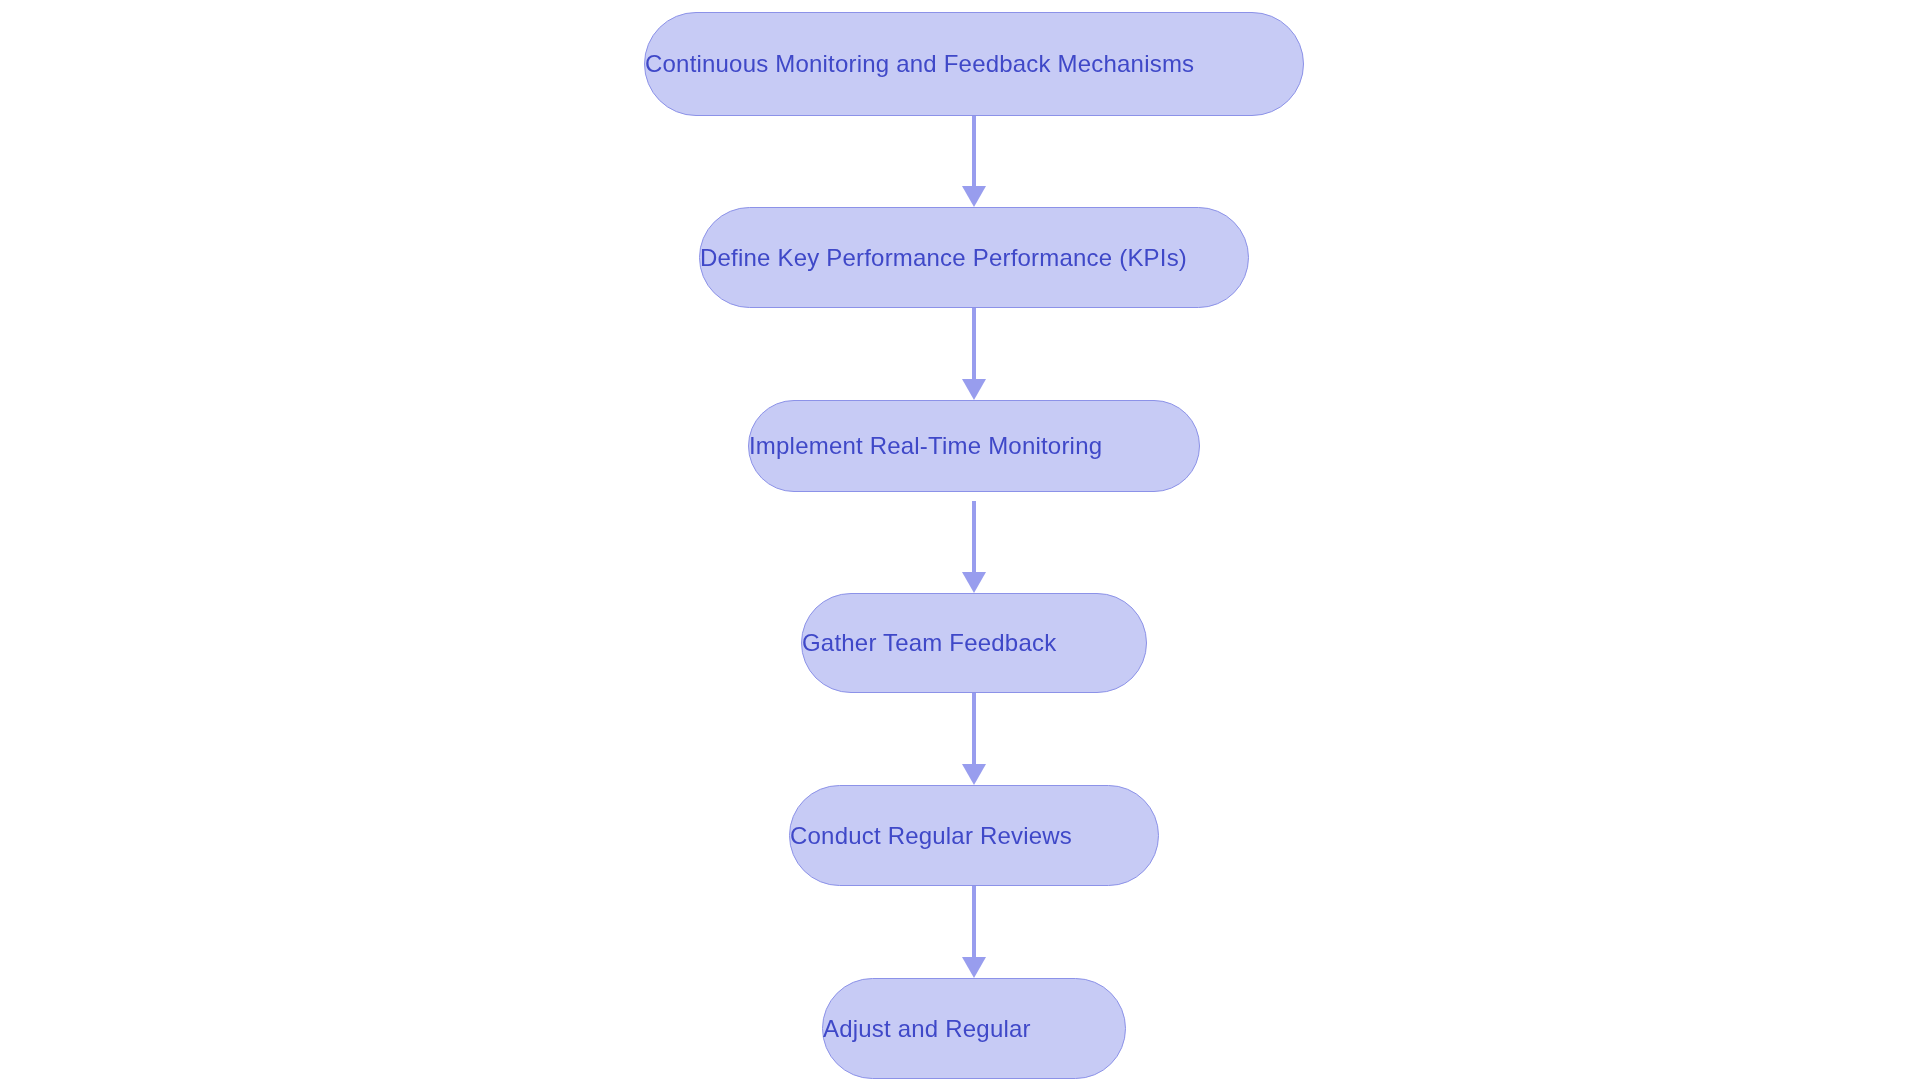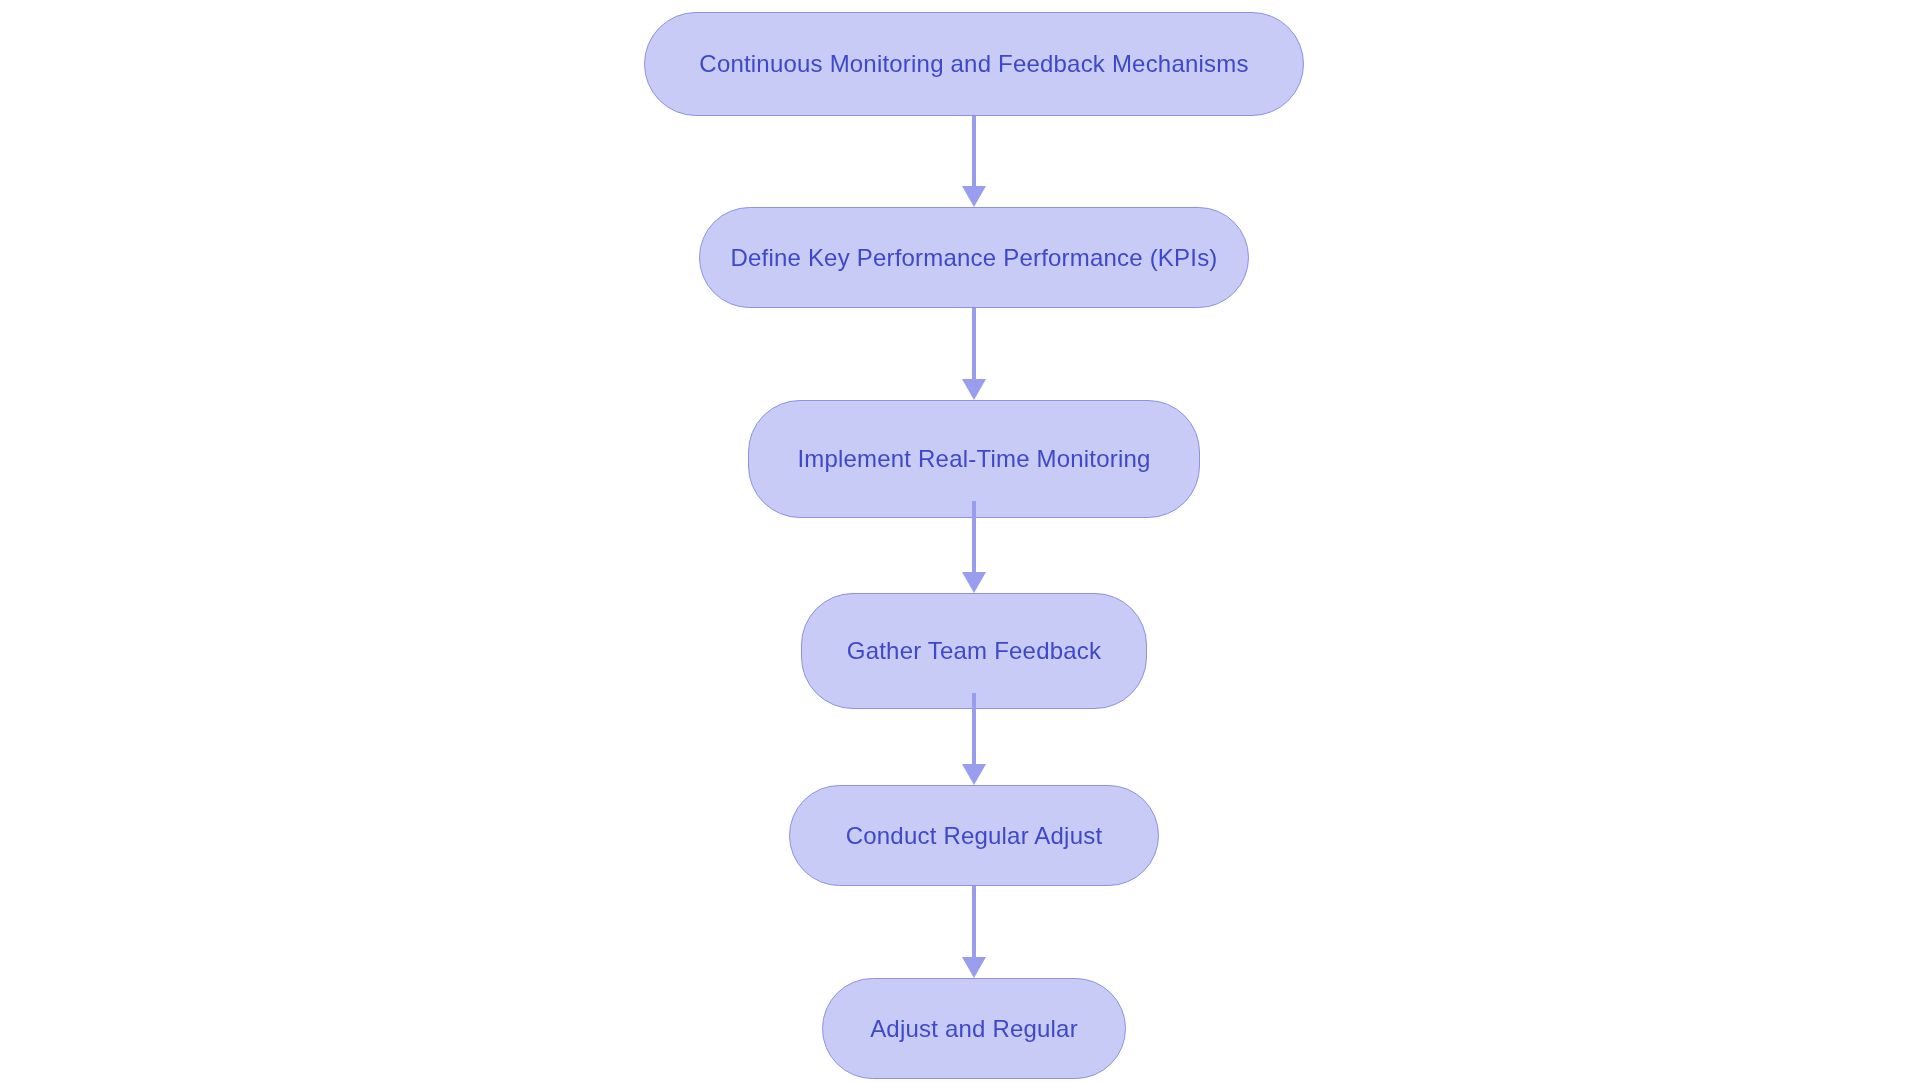--- a/index.html
+++ b/index.html
@@ -18,21 +18,20 @@
   }
   .canvas {
     position: relative;
     width: 1920px; height: 1083px;
     background: var(--background);
   }
   .node {
     position: absolute;
     display: flex;
     align-items: center;
-    justify-content: center;
     background: var(--node-fill);
     border: 1.5px solid var(--node-border);
     border-radius: 52px;
     color: var(--node-text);
     font-size: 24px;
     font-weight: 500;
     letter-spacing: 0.2px;
     text-align: center;
     white-space: nowrap;
   }
@@ -50,22 +49,22 @@
   }
   .arrow .head {
     width: 0; height: 0;
     border-left: 12px solid transparent;
     border-right: 12px solid transparent;
     border-top: 21px solid var(--arrow);
   }
   
   .n0 { left: 644px; top: 12px;  width: 660px; height: 104px; }
   .n1 { left: 699px; top: 207px; width: 550px; height: 101px; }
-  .n2 { left: 748px; top: 400px; width: 452px; height: 118px; }
-  .n3 { left: 801px; top: 593px; width: 346px; height: 116px; }
+  .n2 { left: 748px; top: 400px; width: 452px; height: 92px; }
+  .n3 { left: 801px; top: 593px; width: 346px; height: 100px; }
   .n4 { left: 789px; top: 785px; width: 370px; height: 101px; }
   .n5 { left: 822px; top: 978px; width: 304px; height: 101px; }
   
   .a0 { left: 962px; top: 116px; height: 91px; }
   .a1 { left: 962px; top: 308px; height: 92px; }
   .a2 { left: 962px; top: 501px; height: 92px; }
   .a3 { left: 962px; top: 693px; height: 92px; }
   .a4 { left: 962px; top: 886px; height: 92px; }
 </style>
 </head>
@@ -103,21 +102,21 @@
   <div class="node n3">
     <span>Gather Team Feedback</span>
   </div>
 
   <div class="arrow a3">
     <div class="shaft"></div>
     <div class="head"></div>
   </div>
 
   <div class="node n4">
-    <span>Conduct Regular Adjust</span>
+    <span>Conduct Regular Reviews</span>
   </div>
 
   <div class="arrow a4">
     <div class="shaft"></div>
     <div class="head"></div>
   </div>
 
   <div class="node n5">
     <span>Adjust and Regular</span>
   </div>

